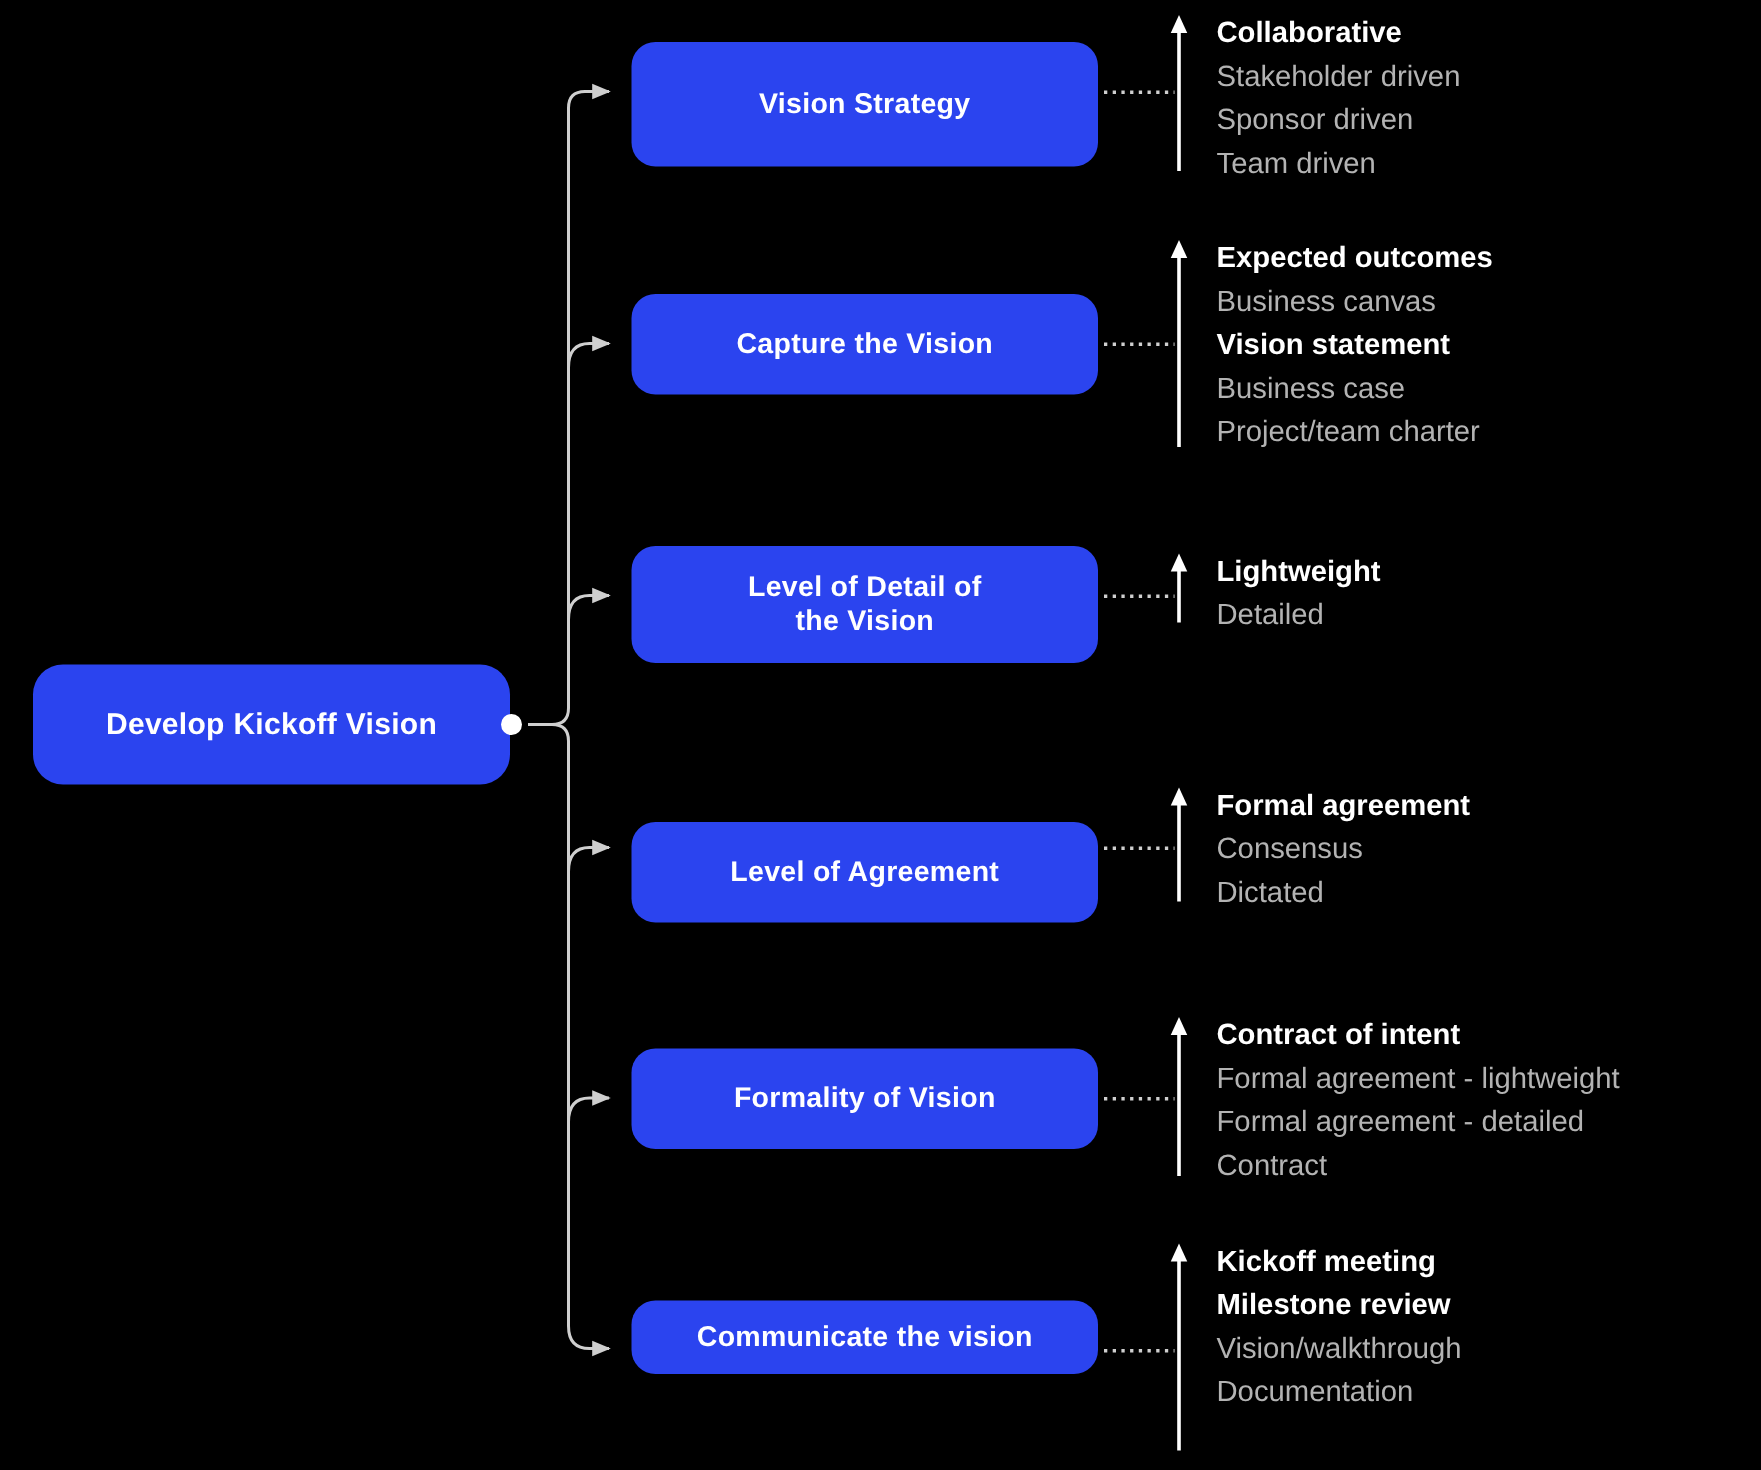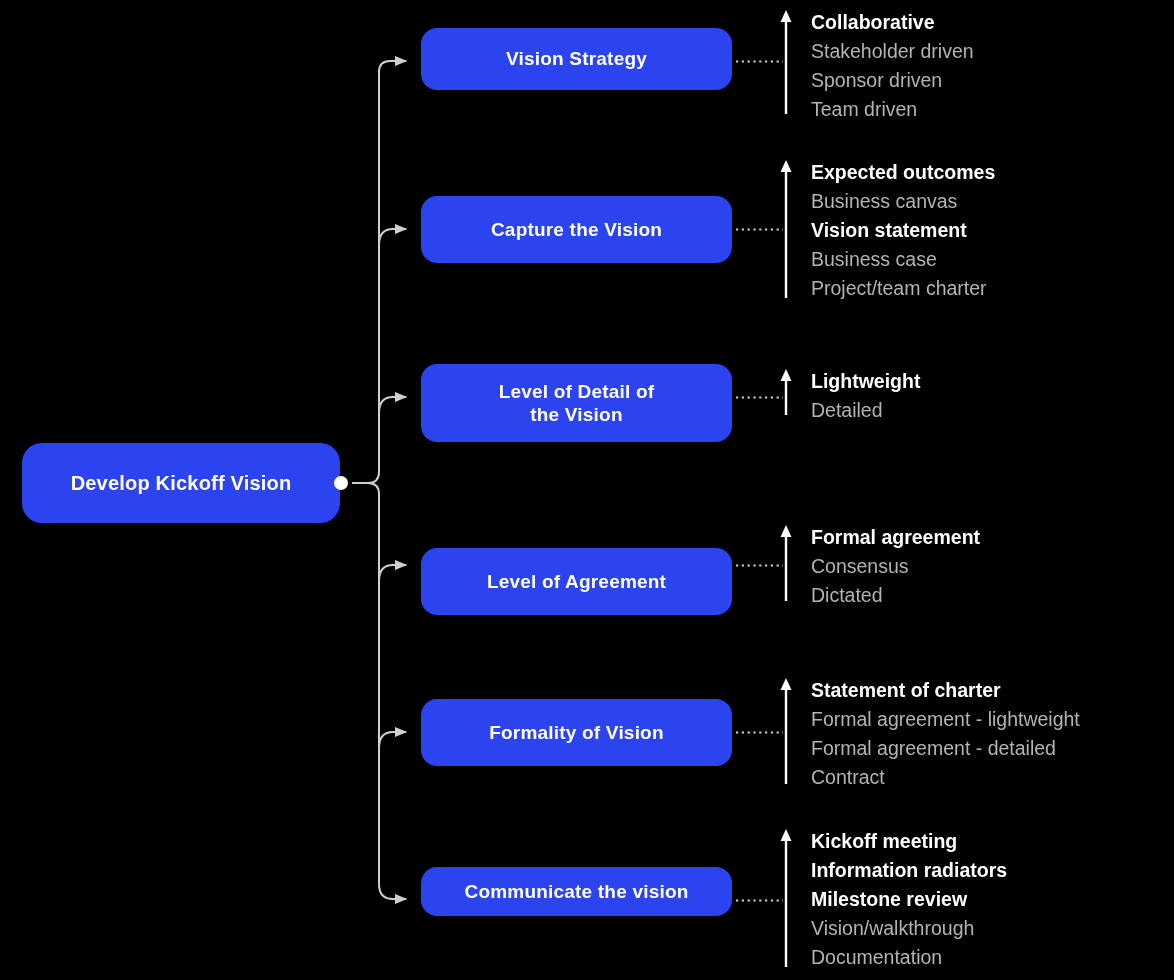--- a/index.html
+++ b/index.html
@@ -123,21 +123,21 @@
       <path d="M786,967 L786,839" stroke="#ffffff" stroke-width="2.4" fill="none"></path>
       <path d="M786,829 L791.5,841 L780.5,841 z" fill="#ffffff"></path>
     </svg>
 
   <div class="node root-node">
     <span class="node-label">Develop Kickoff Vision</span>
   </div>
   <div class="root-dot"></div>
 
   <div id="branches">
-      <div class="node branch-node" style="top: 28px; height: 62px; align-items: center;">
+      <div class="node branch-node" style="top: 28px; height: 83px; align-items: center;">
         <span class="node-label">Vision Strategy</span>
       </div>
       <div class="detail-group" style="top: 8px;">
         <div class="detail-line bold">Collaborative</div>
         <div class="detail-line">Stakeholder driven</div>
         <div class="detail-line">Sponsor driven</div>
         <div class="detail-line">Team driven</div>
       </div>
       <div class="node branch-node" style="top: 196px; height: 67px;">
         <span class="node-label">Capture the Vision</span>
@@ -162,30 +162,29 @@
       </div>
       <div class="detail-group" style="top: 523px;">
         <div class="detail-line bold">Formal agreement</div>
         <div class="detail-line">Consensus</div>
         <div class="detail-line">Dictated</div>
       </div>
       <div class="node branch-node" style="top: 699px; height: 67px; border-radius: 16px;">
         <span class="node-label">Formality of Vision</span>
       </div>
       <div class="detail-group" style="top: 676px;">
-        <div class="detail-line bold">Statement of charter</div>
+        <div class="detail-line bold">Contract of intent</div>
         <div class="detail-line">Formal agreement - lightweight</div>
         <div class="detail-line">Formal agreement - detailed</div>
         <div class="detail-line">Contract</div>
       </div>
       <div class="node branch-node" style="top: 867px; height: 49px;">
         <span class="node-label">Communicate the vision</span>
       </div>
       <div class="detail-group" style="top: 827px;">
         <div class="detail-line bold">Kickoff meeting</div>
-        <div class="detail-line bold">Information radiators</div>
         <div class="detail-line bold">Milestone review</div>
         <div class="detail-line">Vision/walkthrough</div>
         <div class="detail-line">Documentation</div>
       </div>
     </div>
 
 </div>
 
 </body></html>

